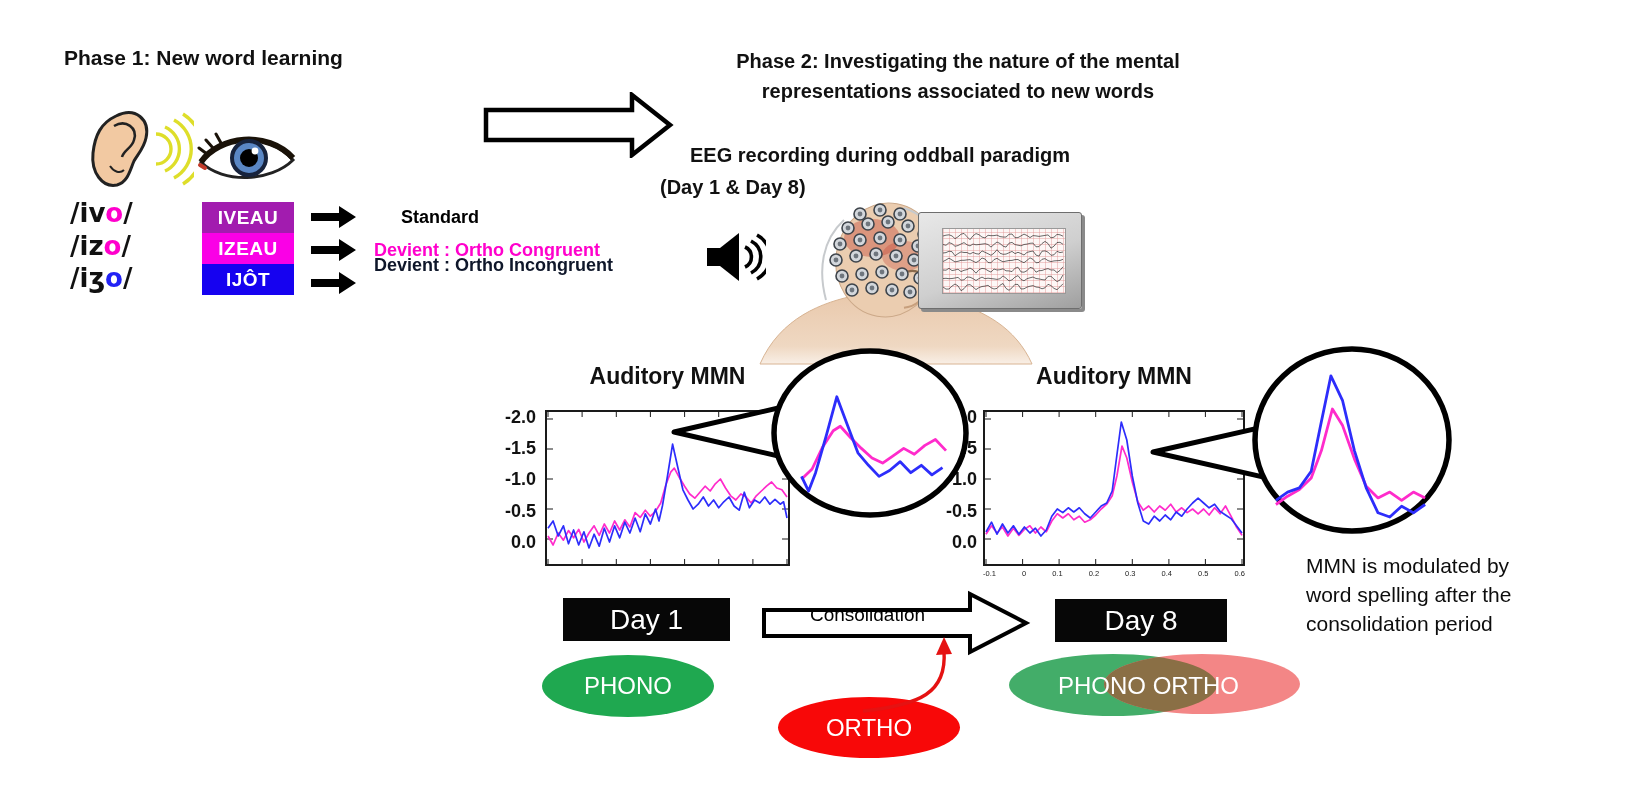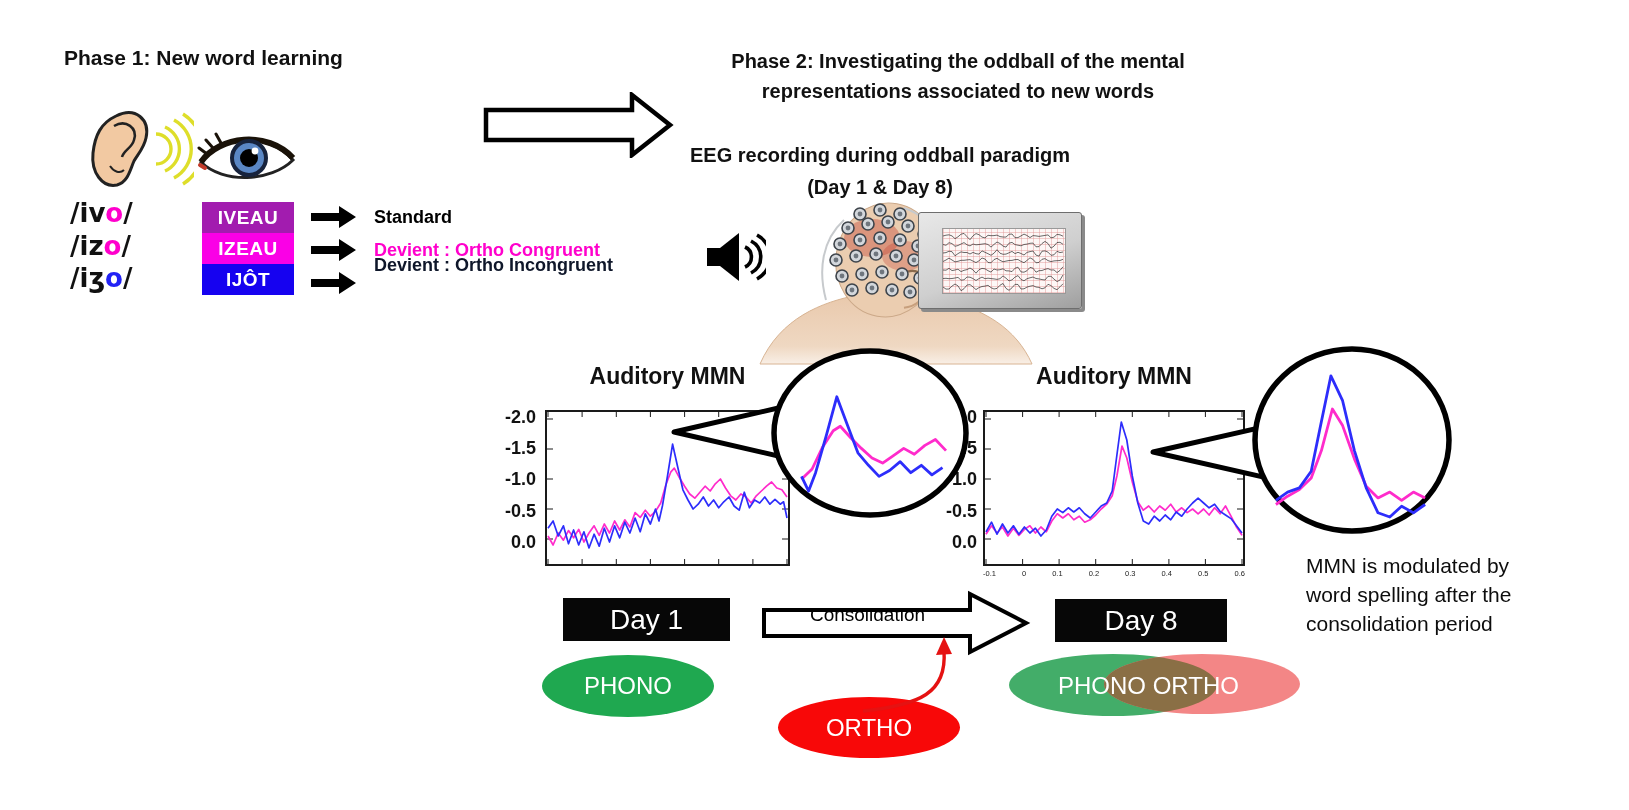--- a/index.html
+++ b/index.html
@@ -7,21 +7,21 @@
           font-family:"Liberation Sans",sans-serif;color:#111;}
   .abs{position:absolute;}
   #phase1-title{left:64px;top:46px;font-size:21px;font-weight:bold;}
   .phon-row{left:70px;height:33px;font-size:26px;font-weight:bold;font-family:"DejaVu Sans",sans-serif;white-space:nowrap;}
   .word-box{left:202px;width:92px;height:31px;line-height:31px;text-align:center;color:#fff;
             font-size:19px;font-weight:bold;letter-spacing:.5px;}
   .cond-label{left:374px;font-size:18px;font-weight:bold;white-space:nowrap;}
   .small-arrow{left:311px;width:46px;height:22px;}
   #phase2-title{left:688px;top:46px;width:540px;text-align:center;font-size:20px;font-weight:bold;line-height:30px;}
   #eeg-heading{left:660px;top:144px;width:440px;text-align:center;font-size:20px;font-weight:bold;}
-  #eeg-days{left:660px;top:176px;width:440px;text-align:center;font-size:20px;font-weight:bold;}
+  #eeg-days{left:660px;top:176px;width:440px;font-size:20px;font-weight:bold;}
   .chart-title{font-size:23px;font-weight:bold;text-align:center;}
   .ylab-stack div{height:31.2px;line-height:31.2px;text-align:right;font-size:18px;font-weight:bold;}
   .xlab-row{display:flex;justify-content:space-between;font-size:7.5px;color:#222;}
   .day-box{height:43px;line-height:43px;background:#070707;color:#fff;text-align:center;font-size:28px;}
   #consolidation-label{left:775px;top:604px;width:185px;text-align:center;font-size:19px;color:#000;}
   .oval{border-radius:50%;color:#fff;text-align:center;font-size:24px;}
   #phono-ellipse{left:542px;top:655px;width:172px;height:62px;line-height:62px;background:#1FA850;}
   #ortho-ellipse{left:778px;top:697px;width:182px;height:61px;line-height:61px;background:#F80808;}
   #venn-label{left:1058px;top:672px;font-size:24px;color:#fff;white-space:nowrap;}
   #conclusion{left:1274px;top:551px;width:250px;font-size:21px;line-height:29px;color:#0d0d0d;margin-left:32px;}
@@ -69,30 +69,30 @@
   <svg class="abs small-arrow" style="top:206px" viewBox="0 0 46 22">
       <polygon points="0,7 28,7 28,0 45,11 28,22 28,15 0,15" fill="#000"></polygon>
     </svg>
   <svg class="abs small-arrow" style="top:239px" viewBox="0 0 46 22">
       <polygon points="0,7 28,7 28,0 45,11 28,22 28,15 0,15" fill="#000"></polygon>
     </svg>
   <svg class="abs small-arrow" style="top:272px" viewBox="0 0 46 22">
       <polygon points="0,7 28,7 28,0 45,11 28,22 28,15 0,15" fill="#000"></polygon>
     </svg>
 
-  <div class="abs cond-label" style="top: 207px; color: rgb(0, 0, 0);">Standard</div>
+  <div class="abs cond-label" style="top: 207px; color: rgb(0, 0, 0); margin-left: 27px;">Standard</div>
   <div class="abs cond-label" style="top: 240px; color: rgb(255, 0, 204);">Devient : Ortho Congruent</div>
   <div class="abs cond-label" style="top: 255px; color: #0f172a;">Devient : Ortho Incongruent</div>
 
   <svg class="abs" style="left:482px;top:92px" width="192" height="66" viewBox="0 0 192 66">
     <polygon points="4,18 150,18 150,3 188,33 150,63 150,48 4,48" fill="#fff" stroke="#000" stroke-width="4.5" stroke-linejoin="miter"></polygon>
   </svg>
 
   <div id="phase2-title" class="abs">
-    <div>Phase 2: Investigating the oddball of the mental</div>
+    <div>Phase 2: Investigating the nature of the mental</div>
     <div>representations associated to new words</div>
   </div>
   <div id="eeg-heading" class="abs">EEG recording during oddball paradigm</div>
   <div id="eeg-days" class="abs">(Day 1 &amp; Day 8)</div>
 
   <svg class="abs" style="left:706px;top:231px" width="60" height="52" viewBox="0 0 60 52">
     <rect x="1" y="17" width="13" height="18" fill="#000"></rect>
     <polygon points="14,17 33,2 33,50 14,35" fill="#000"></polygon>
     <path d="M39 16 A 11 11 0 0 1 39 36" fill="none" stroke="#000" stroke-width="3.6"></path>
     <path d="M45 10 A 18 18 0 0 1 45 42" fill="none" stroke="#000" stroke-width="3.6"></path>

